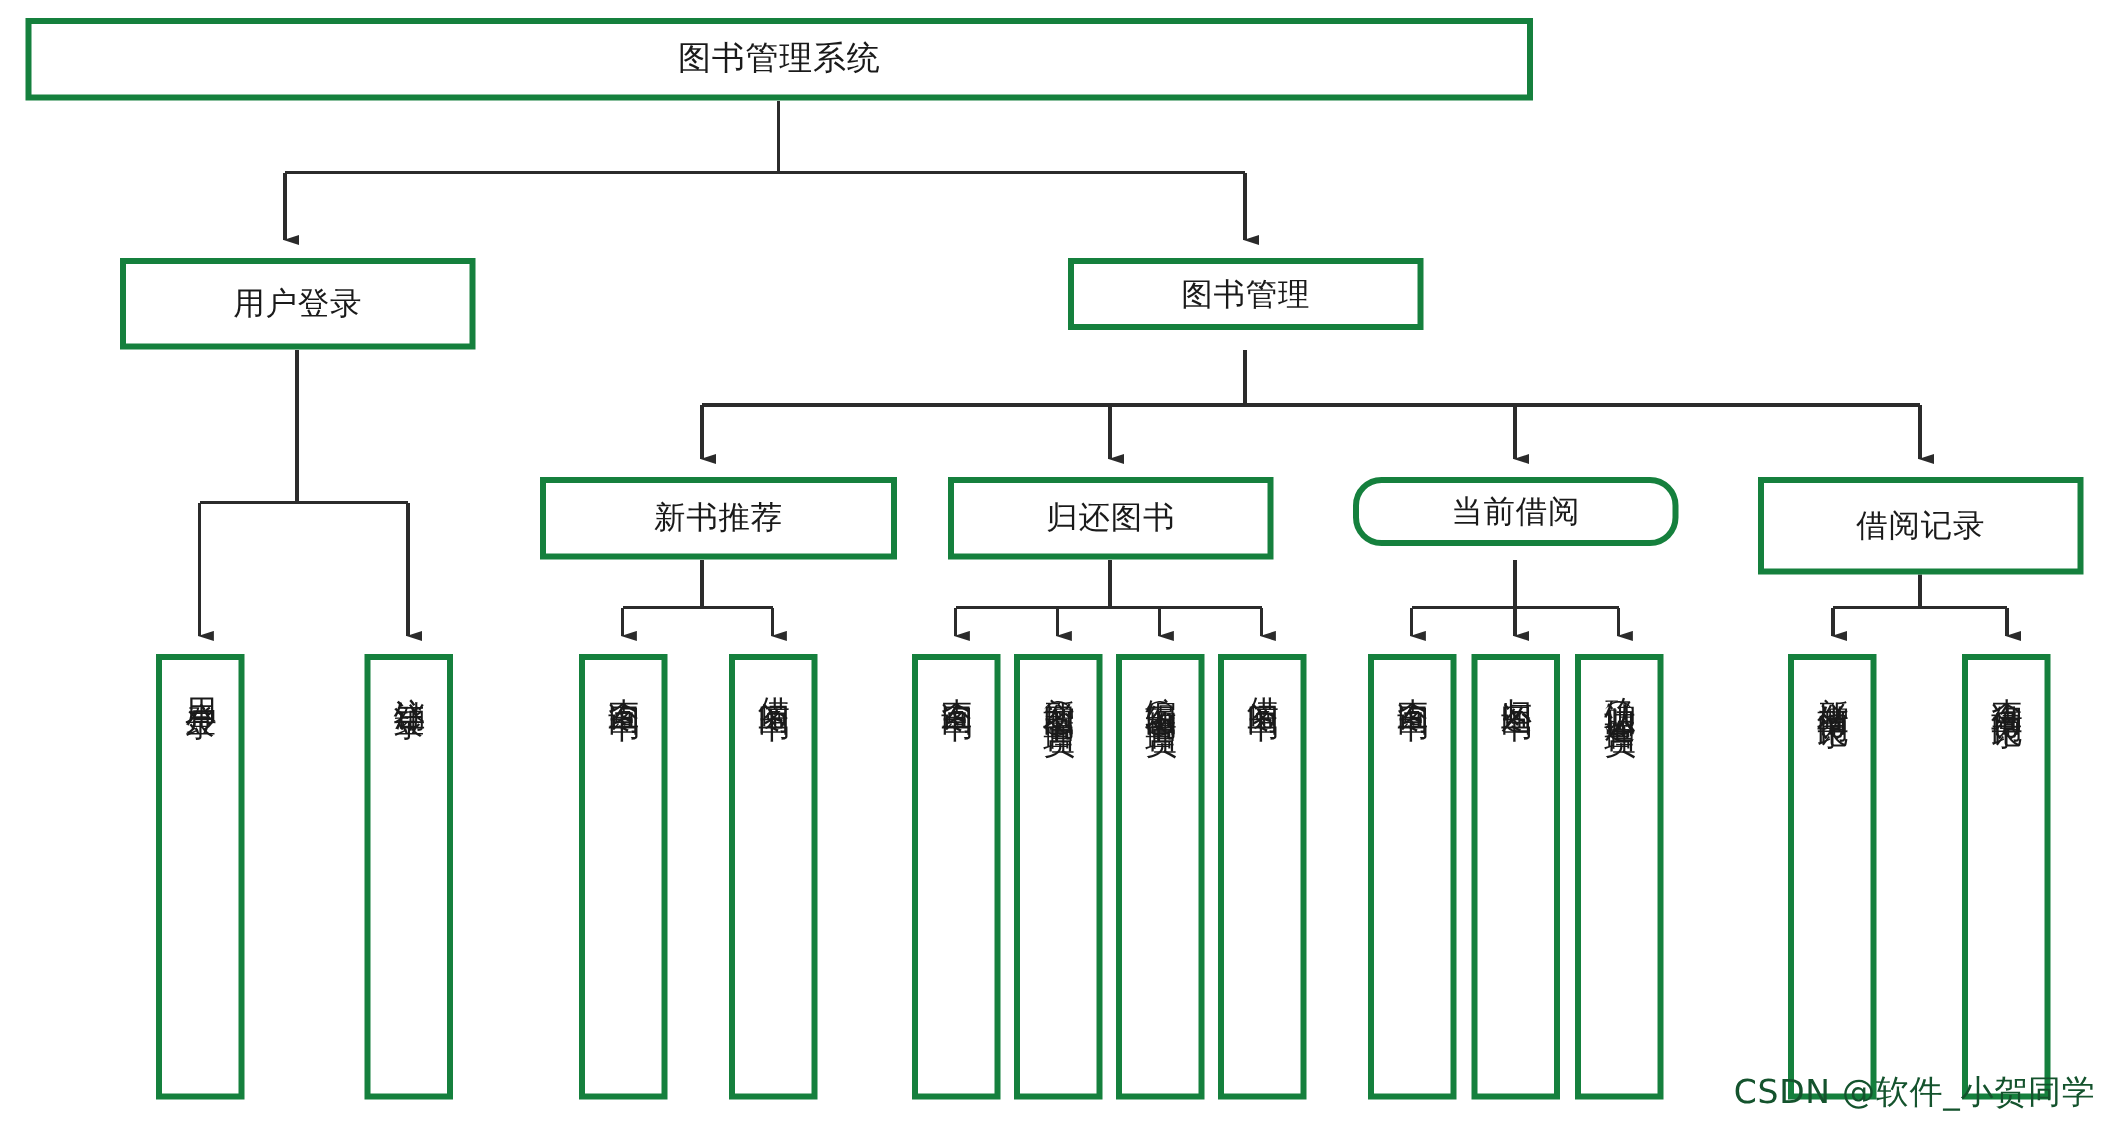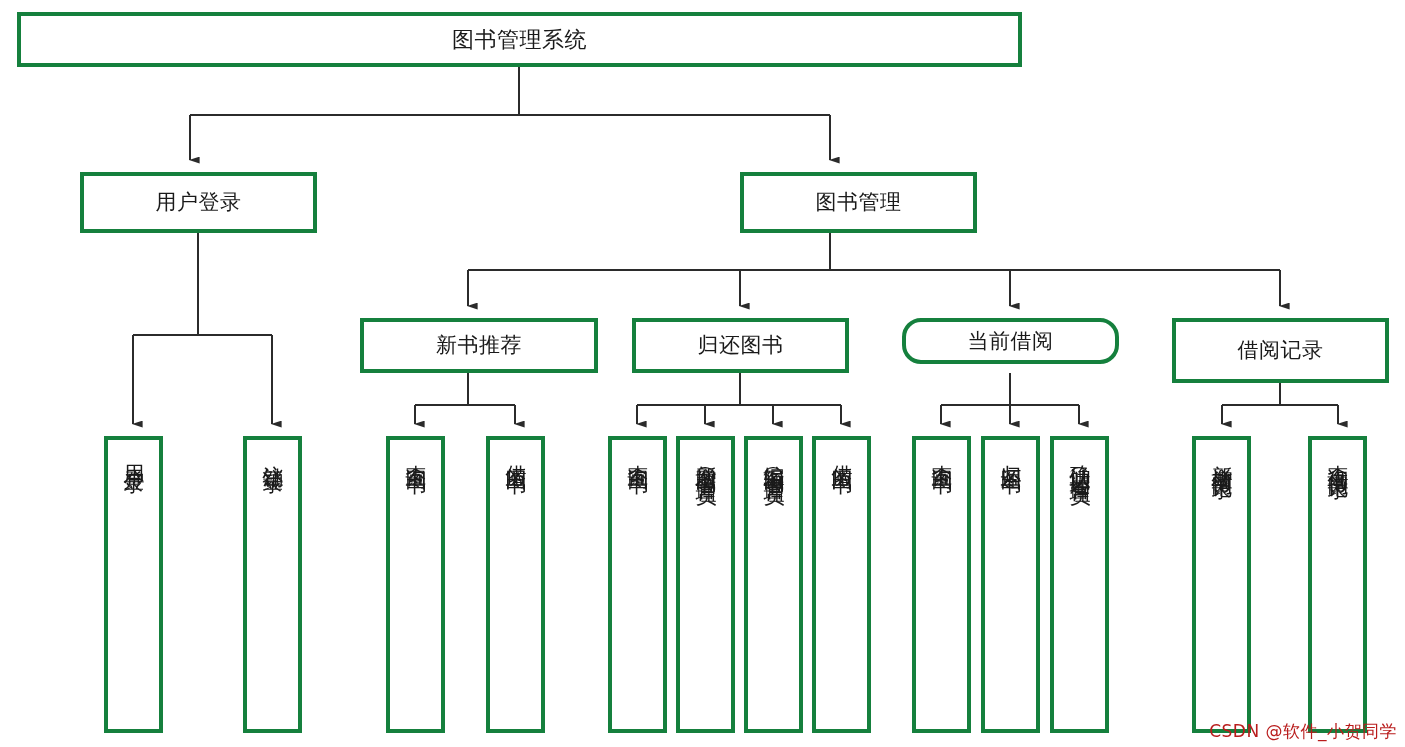--- a/index.html
+++ b/index.html
@@ -63,22 +63,22 @@
     font-size: 21px;
     line-height: 1.0;
     letter-spacing: 3px;
     white-space: normal;
     max-height: 100%;
   }
   .watermark {
     position: absolute;
     right: 8px;
     bottom: 4px;
-    font-size: 17px;
-    color: #b91c1c;
+    font-size: 22px;
+    color: #14532d;
     letter-spacing: 0.5px;
     z-index: 5;
     white-space: nowrap;
     font-family: "DejaVu Sans", "Liberation Sans", sans-serif;
   }
 </style>
 </head>
 <body>
 
 <div id="diagram">
@@ -134,21 +134,21 @@
   </svg>
 
   <div class="node horiz root" style="left:17px; top:12px; width:1005px; height:55px;">
     <span class="node-label">图书管理系统</span>
   </div>
 
   <div class="node horiz" style="left:80px; top:172px; width:237px; height:61px;">
     <span class="node-label">用户登录</span>
   </div>
 
-  <div class="node horiz" style="left:712px; top:172px; width:237px; height:61px;margin-left:28px;">
+  <div class="node horiz" style="left:712px; top:172px; width:237px; height:48px;">
     <span class="node-label">图书管理</span>
   </div>
 
   <div class="node horiz" style="left:360px; top:318px; width:238px; height:55px;">
     <span class="node-label">新书推荐</span>
   </div>
 
   <div class="node horiz" style="left:632px; top:318px; width:217px; height:55px;">
     <span class="node-label">归还图书</span>
   </div>

